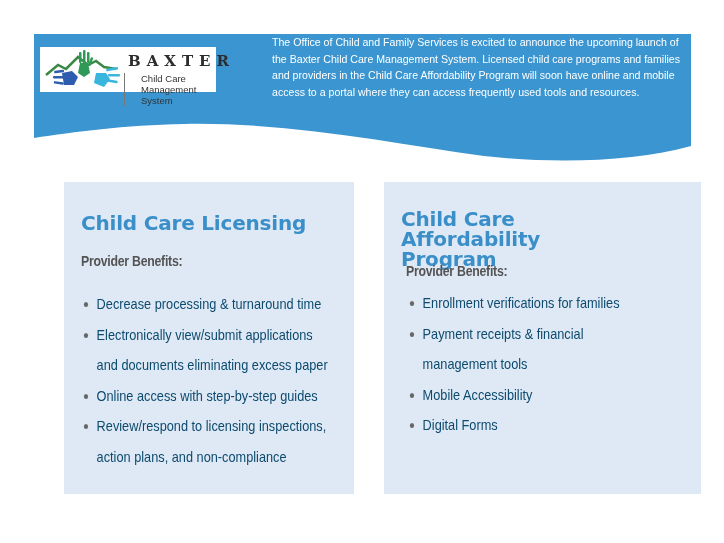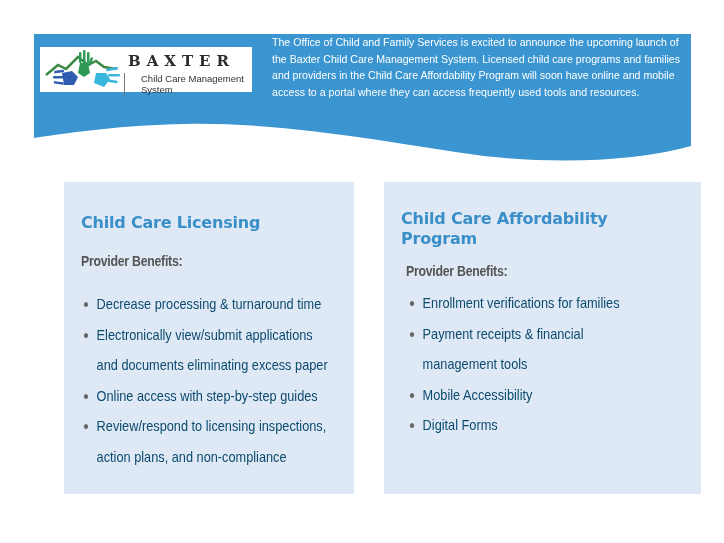--- a/index.html
+++ b/index.html
@@ -3,21 +3,21 @@
 <meta charset="utf-8">
 <style>
   * { margin: 0; padding: 0; box-sizing: border-box; }
   html, body { width: 724px; height: 543px; background: #ffffff; overflow: hidden; }
   body { position: relative; font-family: "Liberation Sans", sans-serif; }
 
   .banner { position: absolute; left: 34px; top: 34px; width: 657px; height: 128px; }
   .banner svg.wave { position: absolute; left: 0; top: 0; }
 
   .logo-box {
-    position: absolute; left: 6px; top: 13px; width: 212px; height: 45px;
+    position: absolute; left: 6px; top: 13px; width: 176px; height: 45px;
     background: #ffffff; display: flex; align-items: center;
   }
   .logo-art { position: absolute; left: 4px; top: 2px; }
   .logo-title {
     position: absolute; left: 88px; top: 5px;
     font-family: "DejaVu Serif", serif; font-weight: bold;
     font-size: 15px; letter-spacing: 6px; color: #2d2d2d;
   }
   .logo-sub {
     position: absolute; left: 84px; top: 26px;
@@ -33,21 +33,21 @@
 
   .card {
     position: absolute; top: 182px; height: 312px; background: #dfe9f5;
   }
   .card.left { left: 64px; width: 290px; }
   .card.right { left: 384px; width: 317px; }
 
   .card-title {
     position: absolute; left: 17px;
     font-family: "DejaVu Sans", sans-serif; font-weight: bold;
-    font-size: 16px; line-height: 20px; color: #3a8fc9; letter-spacing: -0.2px;
+    font-size: 20px; line-height: 20px; color: #3a8fc9; letter-spacing: -0.2px;
   }
   .card.left .card-title { top: 31px; }
   .card.right .card-title { top: 27px; width: 230px; }
 
   .benefits-label {
     position: absolute; left: 17px;
     font-family: "Liberation Sans", sans-serif; font-weight: bold;
     font-size: 14px; color: #545454; letter-spacing: -0.3px;
     transform: scaleX(0.88); transform-origin: left;
   }

